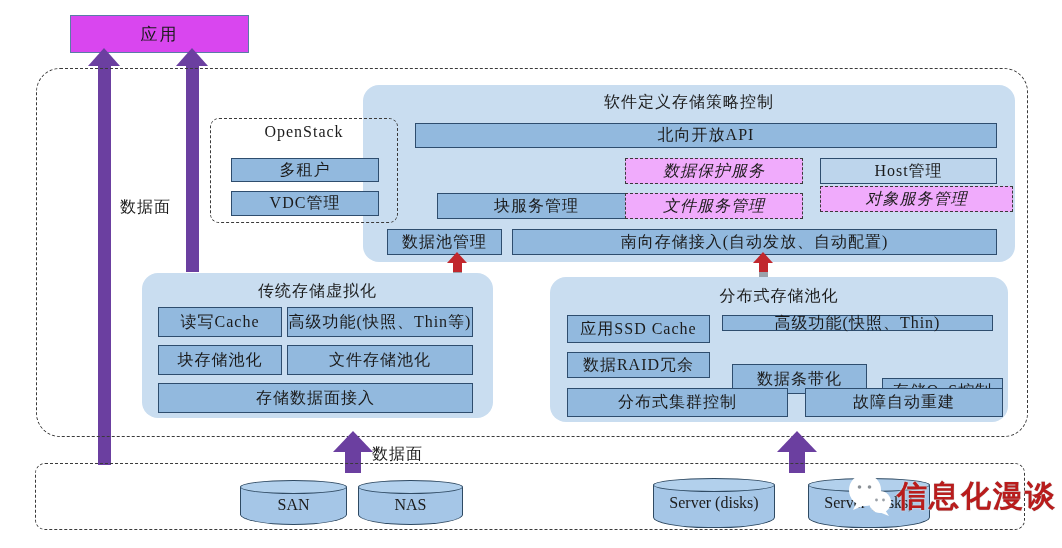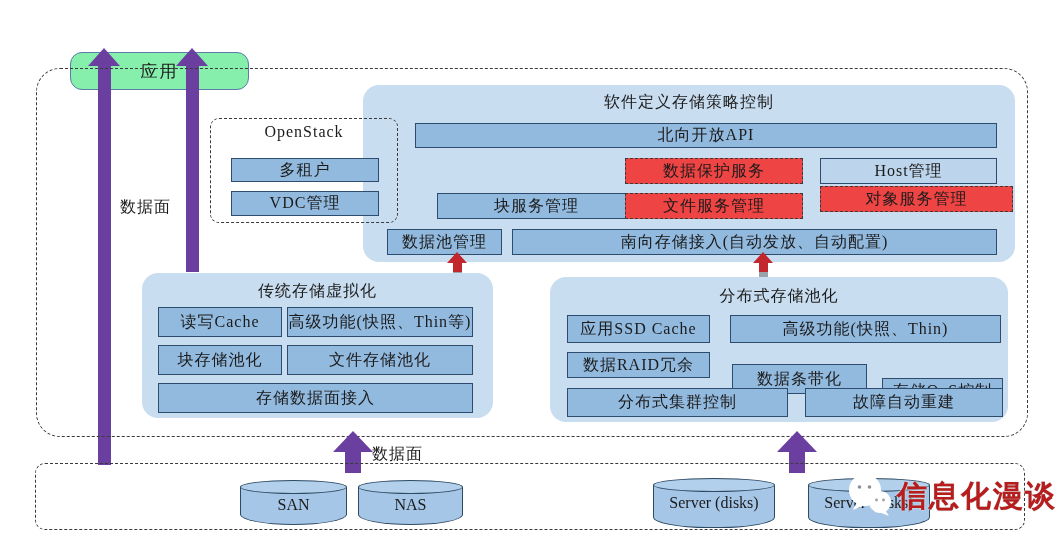--- a/index.html
+++ b/index.html
@@ -11,28 +11,28 @@
   
   .panel{position:absolute;background:#c9ddf0;border-radius:16px;}
   .panel-title{position:absolute;left:0;right:0;text-align:center;font-size:16px;letter-spacing:1px;}
   
   .bar{
     position:absolute;background:#92b9de;border:1.5px solid #2e4d6e;
     display:flex;align-items:center;justify-content:center;
     font-size:16px;letter-spacing:1px;box-sizing:border-box;
   }
   .bar.light{background:#bdd5ec;}
-  .bar.white-dashed{background:#ef4444;border:1.5px dashed #3a3a3a;}
+  .bar.white-dashed{background:#f0abfc;border:1.5px dashed #3a3a3a;font-style:italic;}
   
   .dashed-box{position:absolute;border:1.6px dashed #3a3a3a;box-sizing:border-box;background:transparent;}
   
   #app-box{
     position:absolute;left:70px;top:15px;width:177px;height:36px;
-    background:#86efac;border:1.5px solid #5a7ca6;border-radius:12px;
-    display:flex;align-items:center;justify-content:center;font-size:17px;letter-spacing:2px;margin-top:37px;
+    background:#d946ef;border:1.5px solid #5a7ca6;border-radius:0;
+    display:flex;align-items:center;justify-content:center;font-size:17px;letter-spacing:2px;
   }
   
   .shaft{position:absolute;background:#6b3fa0;}
   .head{position:absolute;width:0;height:0;}
   .head.purple-sm{border-left:16px solid transparent;border-right:16px solid transparent;border-bottom:18px solid #6b3fa0;}
   .head.purple-lg{border-left:20px solid transparent;border-right:20px solid transparent;border-bottom:21px solid #6b3fa0;}
   .shaft.red{background:#c1272d;}
   .head.red{border-left:10px solid transparent;border-right:10px solid transparent;border-bottom:11px solid #c1272d;}
   .tail-gray{position:absolute;background:#9aa2ab;}
   .free-label{position:absolute;font-size:16px;letter-spacing:1px;}
@@ -99,21 +99,21 @@
     <div class="bar" style="left:16px;top:34px;width:124px;height:30px;">读写Cache</div>
     <div class="bar" style="left:145px;top:34px;width:186px;height:30px;">高级功能(快照、Thin等)</div>
     <div class="bar" style="left:16px;top:72px;width:124px;height:30px;">块存储池化</div>
     <div class="bar" style="left:145px;top:72px;width:186px;height:30px;">文件存储池化</div>
     <div class="bar" style="left:16px;top:110px;width:315px;height:30px;">存储数据面接入</div>
   </div>
 
   <div class="panel" style="left:550px;top:277px;width:458px;height:145px;">
     <div class="panel-title" style="top:9px;">分布式存储池化</div>
     <div class="bar" style="left:17px;top:38px;width:143px;height:28px;">应用SSD Cache</div>
-    <div class="bar" style="left:180px;top:38px;width:271px;height:28px;">高级功能(快照、Thin)</div>
+    <div class="bar" style="left:172px;top:38px;width:271px;height:16px;">高级功能(快照、Thin)</div>
     <div class="bar" style="left:17px;top:75px;width:143px;height:26px;">数据RAID冗余</div>
     <div class="bar" style="left:182px;top:75px;width:135px;height:30px;margin-top:12px;">数据条带化</div>
     <div class="bar" style="left:332px;top:75px;width:121px;height:26px;margin-top:26px;">存储QoS控制</div>
     <div class="bar" style="left:17px;top:111px;width:221px;height:29px;">分布式集群控制</div>
     <div class="bar" style="left:255px;top:111px;width:198px;height:29px;">故障自动重建</div>
   </div>
 
   <div class="head purple-lg abs" style="left:333px;top:431px;"></div>
   <div class="shaft abs" style="left:345px;top:451px;width:16px;height:22px;"></div>
   <div class="head purple-lg abs" style="left:777px;top:431px;"></div>

